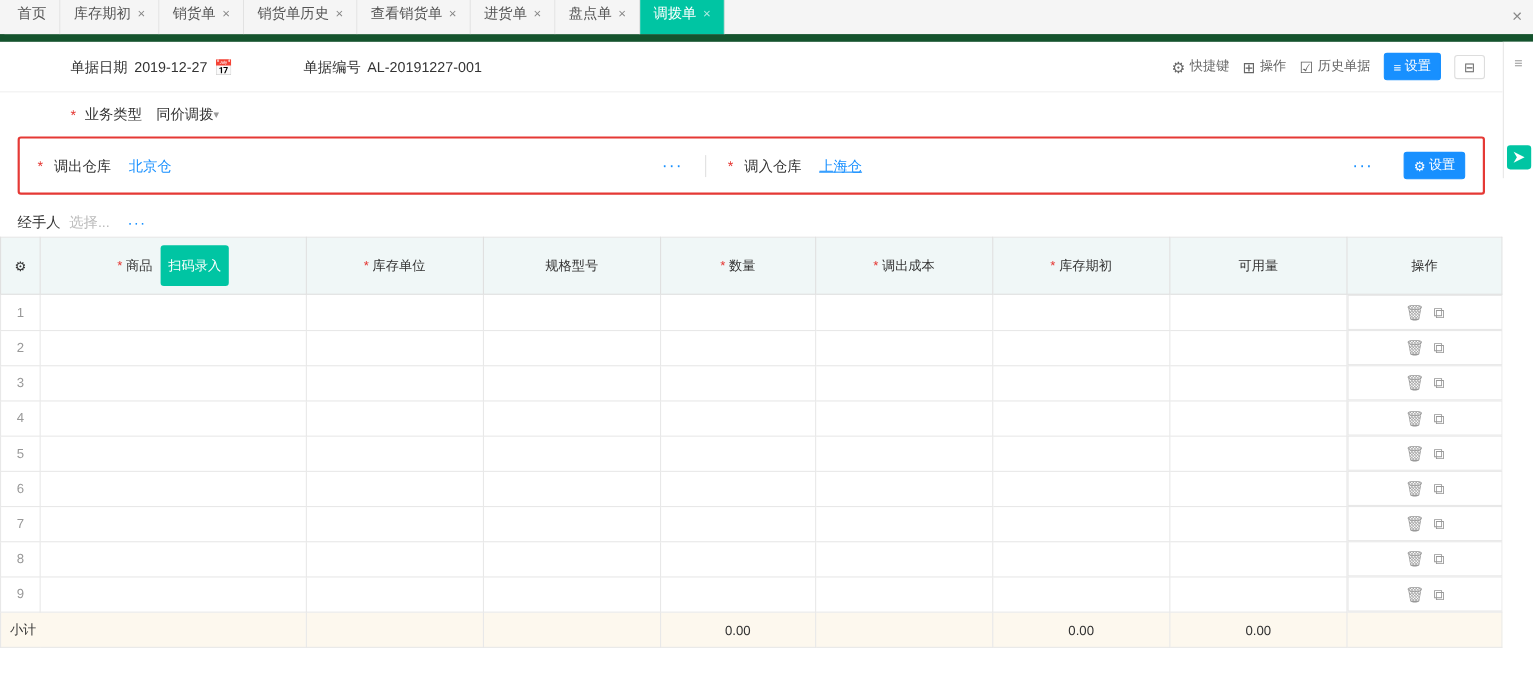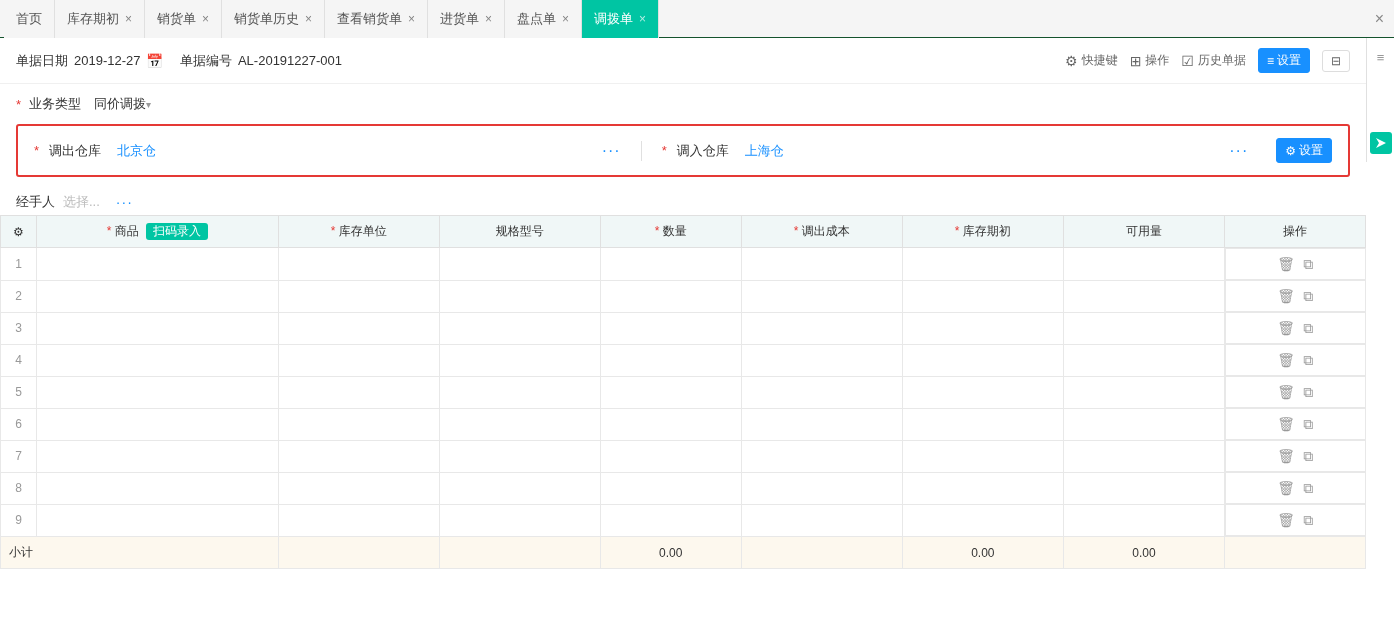--- a/index.html
+++ b/index.html
@@ -1,22 +1,22 @@
 <!DOCTYPE html>
 <html><head>
   <meta charset="utf-8">
   <style>
     * { box-sizing: border-box; margin: 0; padding: 0; }
     body { font-family: 'Microsoft YaHei', Arial, sans-serif; font-size: 13px; background: #fff; color: #333; overflow: hidden; }
 
     
     .tab-bar {
       display: flex;
-      align-items: flex-start;
-      border-bottom: 1px solid #14532d;
+      align-items: flex-end;
+      border-bottom: 7px solid #14532d;
       background: #f5f5f5;
       height: 38px;
       padding: 0 4px;
       position: relative;
     }
     .tab-item {
       display: flex;
       align-items: center;
       padding: 0 12px;
       height: 38px;
@@ -68,20 +68,21 @@
       display: flex;
       align-items: center;
       gap: 12px;
       font-size: 12px;
       color: #1890ff;
     }
     .field-group {
       display: flex;
       align-items: center;
       gap: 6px;
+      margin-left: 48px;
     }
     .field-label { color: #333; white-space: nowrap; }
     .field-value { color: #333; }
     .calendar-icon {
       color: #999;
       cursor: pointer;
       font-size: 14px;
     }
     .header-action {
       display: flex;
@@ -210,21 +211,21 @@
       font-size: 14px;
       border: none;
       background: none;
       padding: 1px 2px;
     }
     .scan-btn {
       background: #00c5a3;
       color: #fff;
       border: none;
       border-radius: 3px;
-      padding: 0 7px;
+      padding: 10px 7px;
       cursor: pointer;
       font-size: 12px;
       margin-left: 4px;
     }
     .required-col { color: #e53935; }
 
     
     .right-sidebar {
       position: fixed;
       right: 0;
@@ -365,21 +366,21 @@
       <span class="required-star">*</span>
       <span class="field-text">调出仓库</span>
       <span class="field-text" style="color:#1890ff; margin-left:8px;">北京仓</span>
       <span style="flex:1"></span>
       <span class="more-btn">···</span>
     </div>
     <div class="divider-v"></div>
     <div class="field-inline">
       <span class="required-star">*</span>
       <span class="field-text">调入仓库</span>
-      <span class="field-text" style="color:#1890ff; margin-left:8px;">上海仓</span>
+      <span class="field-text" style="color:#1890ff; margin-left:8px;text-decoration:underline;">上海仓</span>
       <span style="flex:1"></span>
       <span class="more-btn">···</span>
     </div>
     <button class="btn-settings active" style="margin-left:8px;">
       <span>⚙</span>
       <span>设置</span>
     </button>
   </div>
 
   <div class="person-row">

